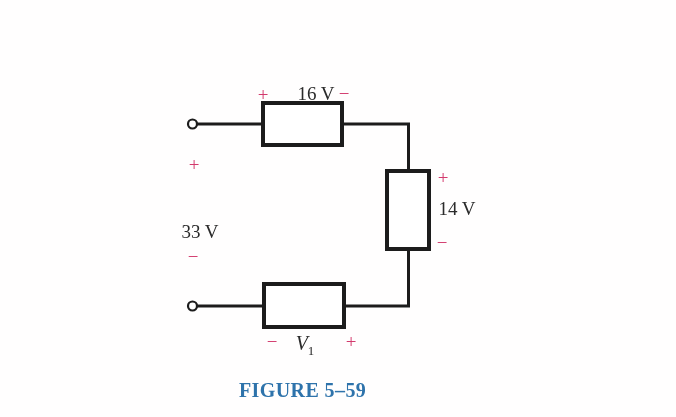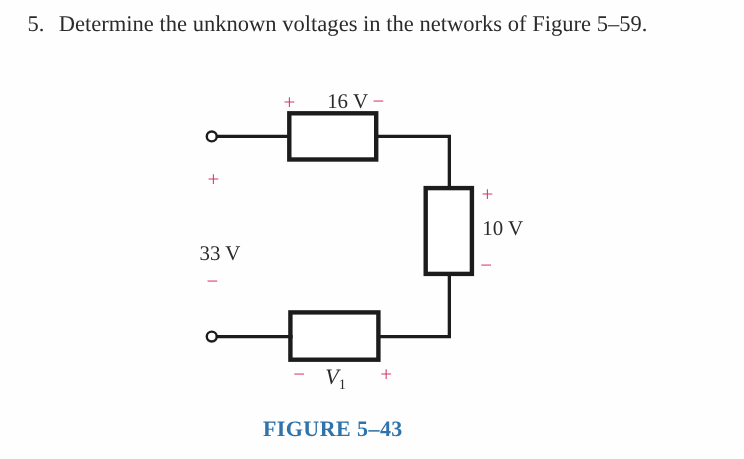--- a/index.html
+++ b/index.html
@@ -51,23 +51,20 @@
     letter-spacing: 0.4px;
     color: var(--caption, #2e73ab);
     white-space: nowrap;
   }
 </style>
 </head>
 <body>
 
 <div class="canvas">
 
-  <div class="problem-statement">
-    <span class="num">5.</span><span class="txt">Determine the unknown voltages in the networks of Figure 5–59.</span>
-  </div>
 
   <svg class="circuit" width="676" height="417" viewBox="0 0 676 417" xmlns="http://www.w3.org/2000/svg">
 
     <line class="wire" x1="197" y1="124" x2="265" y2="124"></line>
     <rect class="comp" x="263" y="103" width="79" height="42"></rect>
     <polyline class="wire" points="341,124 408.5,124 408.5,172"></polyline>
 
     <rect class="comp" x="387" y="171" width="42" height="78"></rect>
     <polyline class="wire" points="408.5,248 408.5,306 343,306"></polyline>
 
@@ -80,22 +77,22 @@
 
   <span class="pol" style="left:263px; top:94px;">+</span>
   <span class="fig-label" style="left:316px; top:93px;">16 V</span>
   <span class="pol" style="left:344px; top:93px;">−</span>
 
   <span class="pol" style="left:194px; top:164px;">+</span>
   <span class="fig-label" style="left:200px; top:207px;margin-top:24px;">33 V</span>
   <span class="pol" style="left:193px; top:256px;">−</span>
 
   <span class="pol" style="left:443px; top:177px;">+</span>
-  <span class="fig-label" style="left:457px; top:208px;">10 V</span>
+  <span class="fig-label" style="left:457px; top:208px;">14 V</span>
   <span class="pol" style="left:442px; top:242px;">−</span>
 
   <span class="pol" style="left:272px; top:341px;">−</span>
   <span class="fig-label v1" style="left:305px; top:343px;"><i>V</i><sub>1</sub></span>
   <span class="pol" style="left:351px; top:341px;">+</span>
 
-  <div class="caption">FIGURE 5–43</div>
+  <div class="caption">FIGURE 5–59</div>
 
 </div>
 
 </body></html>

